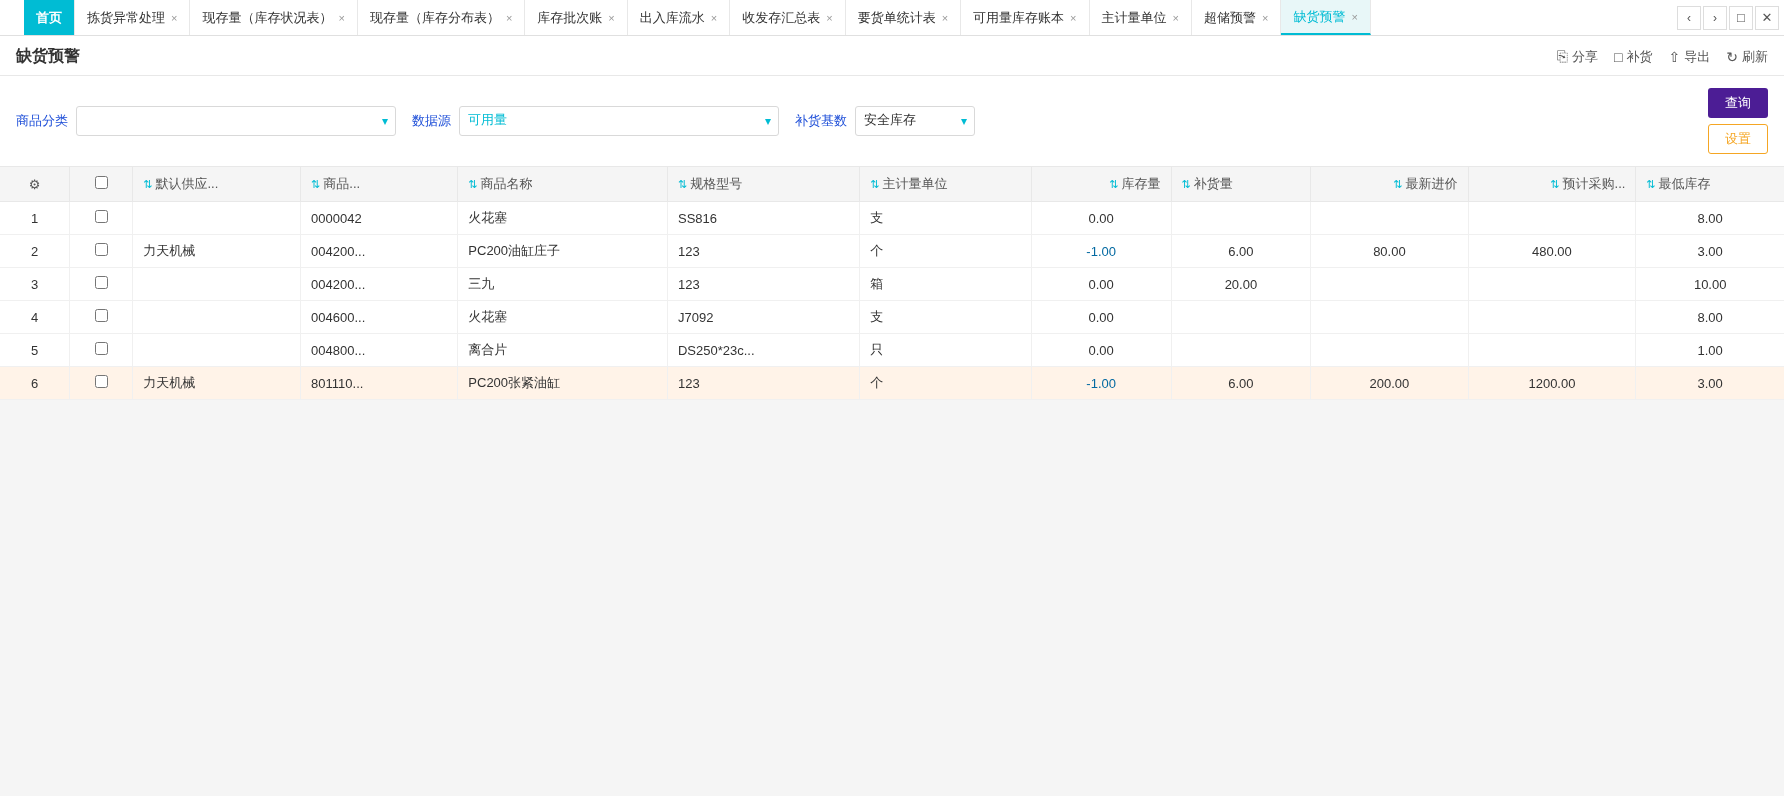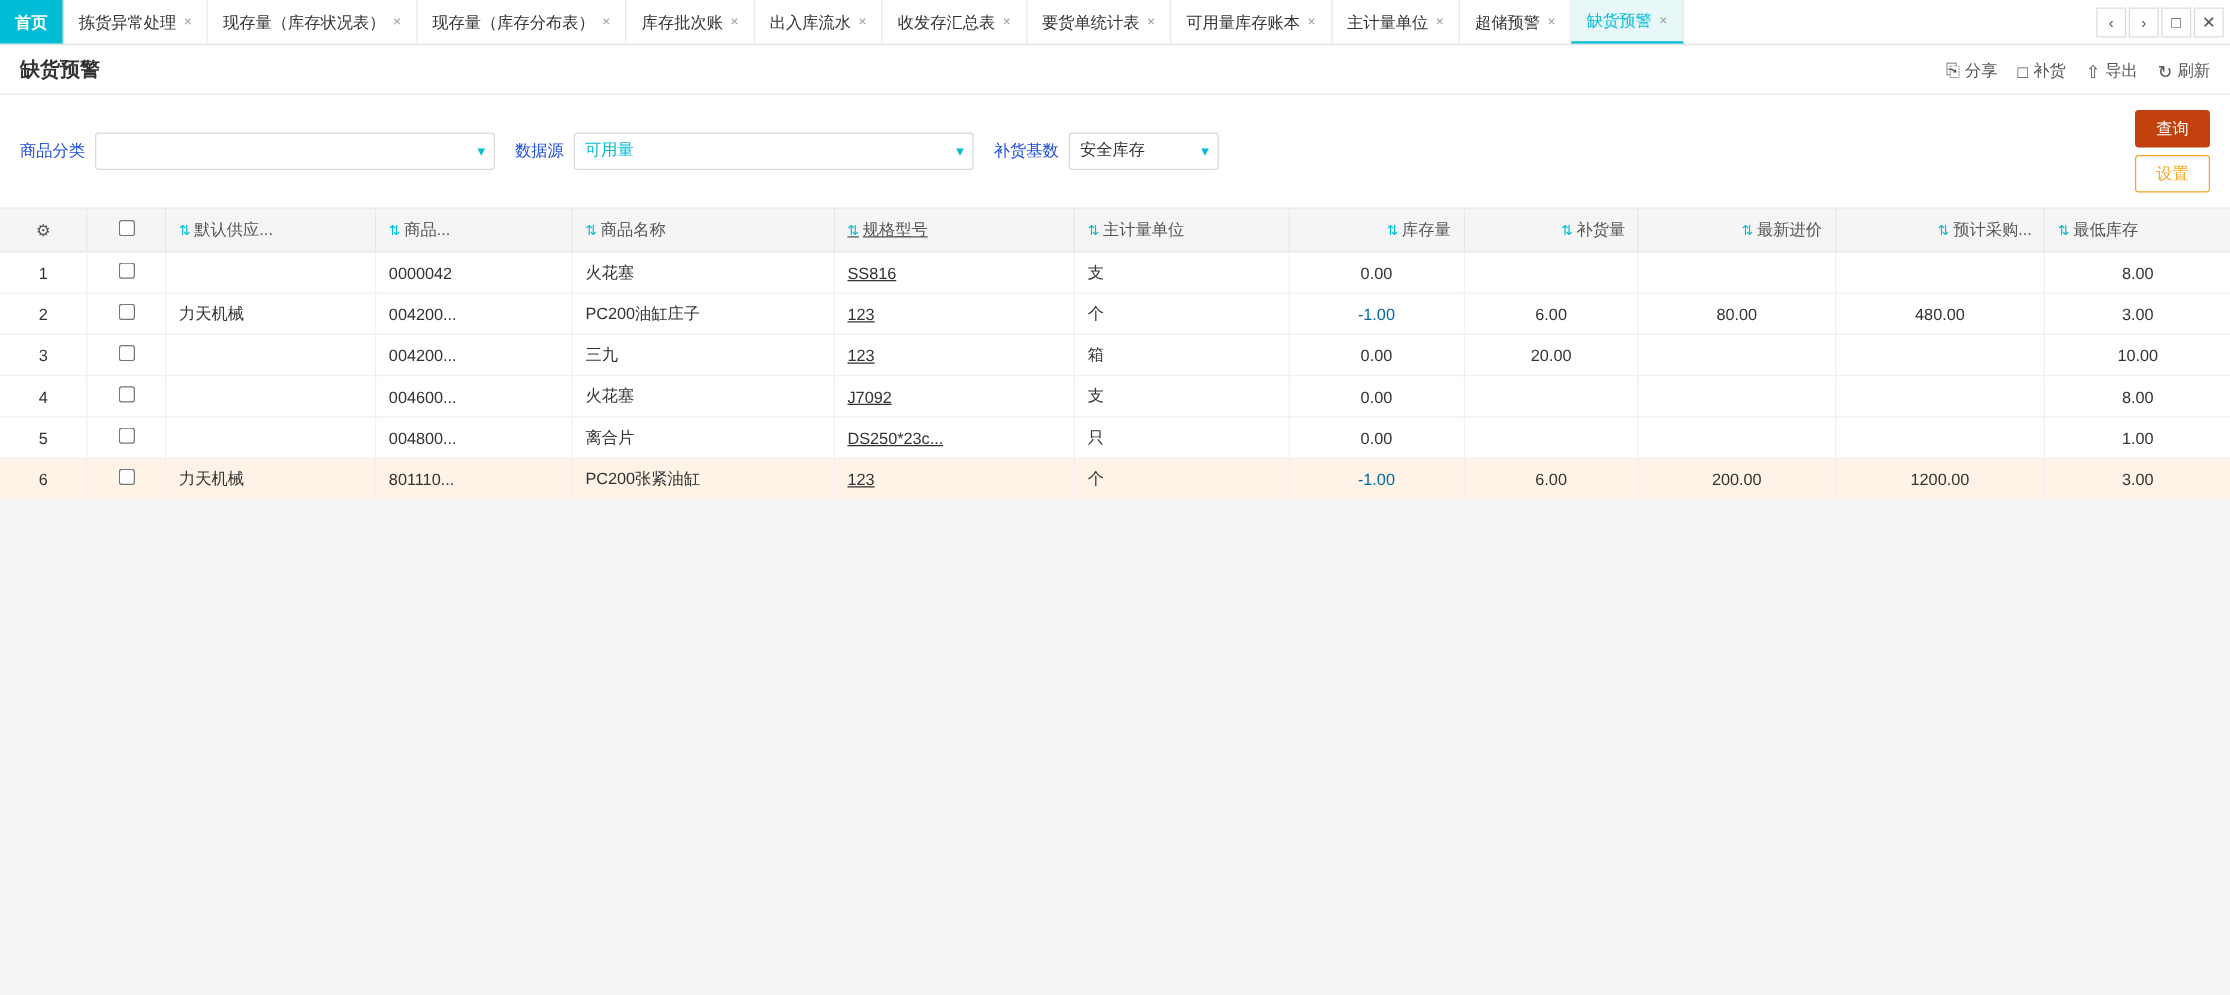--- a/index.html
+++ b/index.html
@@ -137,21 +137,21 @@
       min-width: 320px;
     }
     .filter-select-md {
       min-width: 120px;
     }
     .filter-value {
       color: #00bcd4;
     }
 
     .btn-query {
-      background: #c2410c;
+      background: #4c1d95;
       color: #fff;
       border: none;
       border-radius: 3px;
       padding: 5px 16px;
       cursor: pointer;
       font-size: 13px;
       height: 30px;
     }
     .btn-settings {
       background: #fff;
@@ -205,39 +205,39 @@
       border-right: 1px solid #f0f0f0;
       white-space: nowrap;
     }
     tbody td:last-child { border-right: none; }
     .sort-icon { color: #00bcd4; margin-right: 3px; font-size: 11px; }
     .col-num { width: 40px; text-align: center; }
     .col-check { width: 36px; text-align: center; }
     .col-supplier { width: 80px; }
     .col-code { width: 90px; }
     .col-name { width: 120px; }
-    .col-spec { width: 110px; text-decoration: underline; }
+    .col-spec { width: 110px; }
     .col-unit { width: 80px; }
     .col-stock { width: 80px; text-align: right; }
-    .col-replenish { width: 80px; text-align: right; }
+    .col-replenish { width: 80px; }
     .col-price { width: 90px; text-align: right; }
     .col-estpurchase { width: 90px; text-align: right; }
     .col-minstock { width: 80px; }
 
     td.right { text-align: center; }
     input[type="checkbox"] { cursor: pointer; }
 
     .negative { color: #0369a1; }
   </style>
 </head>
 <body>
 
 <div class="tab-bar">
 
-  <div id="tabs-container" style="display:flex;align-items:flex-end;height:100%;flex:1;overflow:hidden;">
+  <div id="tabs-container" style="display:flex;align-items:flex-end;height:100%;flex:1;overflow:hidden;margin-left:24px;">
       <div class="tab-item home">
         <span>首页</span>
       </div>
       <div class="tab-item">
         <span>拣货异常处理</span>
         <span class="tab-close">×</span>
       </div>
       <div class="tab-item">
         <span>现存量（库存状况表）</span>
         <span class="tab-close">×</span>

